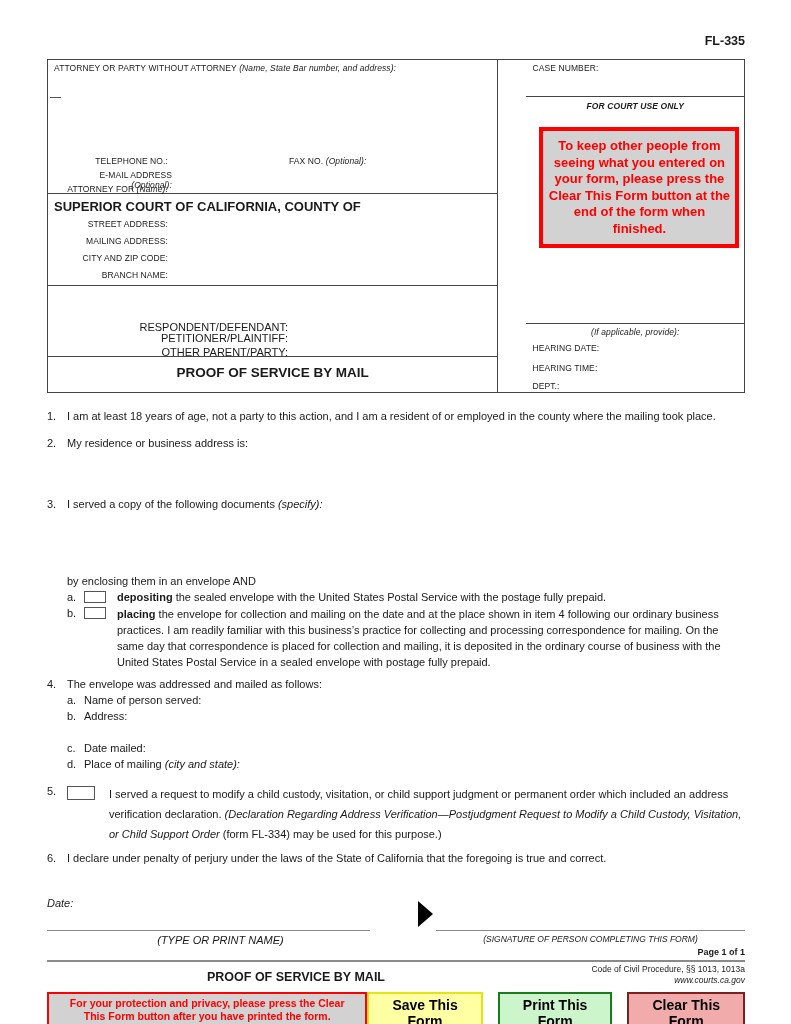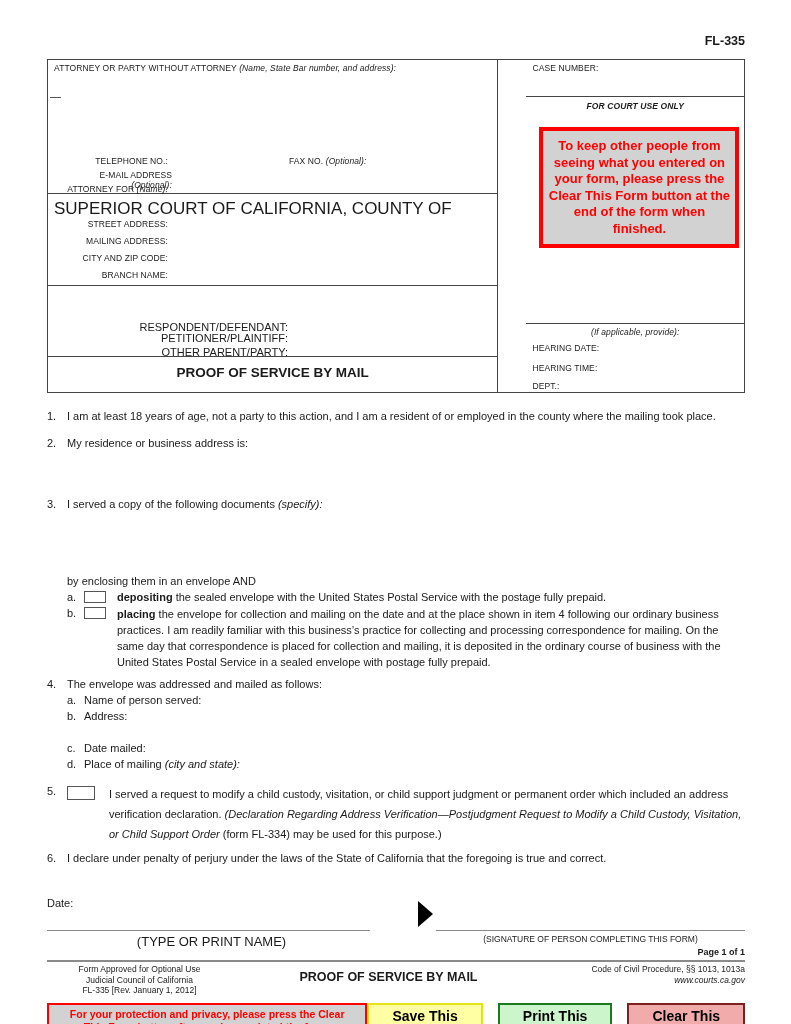--- a/index.html
+++ b/index.html
@@ -28,47 +28,47 @@
   .sec-hearing{height:68px;}
   .tiny{font-size:8.5px;letter-spacing:0.1px;}
   .tiny i{font-style:italic;}
   .lbl-right{position:absolute;left:0;width:108px;text-align:right;margin-left:12px;}
   .attorney-top{padding:3px 4px 0 6px;}
   .dash{position:absolute;left:2px;top:30px;font-size:11px;}
   .courtuse-hdr{text-align:center;font-weight:bold;font-style:italic;padding-top:4px;}
   .privacy-box{position:absolute;left:13px;top:30px;width:200px;border:4px solid var(--accent-red);
     background:var(--box-gray);padding:7px 4px;text-align:center;}
   .privacy-box .txt{color:var(--accent-red);font-weight:bold;font-size:13px;line-height:16.5px;}
-  .court-name{font-weight:normal;font-size:17px;padding:5px 0 0 6px;}
+  .court-name{font-weight:bold;font-size:13px;padding:5px 0 0 6px;}
   .party-row{position:absolute;left:0;width:240px;text-align:right;font-size:11px;}
   .title-cell{text-align:center;font-weight:bold;font-size:13.5px;line-height:32px;}
   .casenum-lbl{padding:3px 0 0 6px;}
   .if-applicable{position:absolute;top:3px;left:0;width:100%;text-align:center;font-style:italic;}
   .hearing-lbl{position:absolute;left:6px;}
   
   .body-text{font-size:11px;line-height:15px;}
   .notice{margin-top:13px;font-weight:bold;}
   .item{display:flex;}
   .inum{flex:0 0 20px;}
   .itext{flex:1;}
   .sub{display:flex;}
   .snum{flex:0 0 17px;}
   .cbx{flex:0 0 22px;height:12px;border:1px solid #555;margin:1px 11px 0 0;background:#fff;}
   .cbx5{flex:0 0 28px;height:14px;border:1px solid #555;margin:2px 14px 0 0;background:#fff;}
   .b-wrap{line-height:16px;}
   .i5text{line-height:20px;}
   
   .tail{position:absolute;left:47px;top:897px;width:698px;font-size:11px;}
-  .sig-zone{position:relative;height:50px;}
+  .sig-zone{position:relative;height:50px;font-style:italic;}
   .date-lbl{position:absolute;left:0;top:0;}
   .sig-line-left{position:absolute;left:0;top:33px;width:323px;border-top:1px solid var(--line-gray);}
   .sig-line-right{position:absolute;left:389px;top:33px;right:0;border-top:1px solid var(--line-gray);}
   .sig-arrow{position:absolute;left:371px;top:4px;width:0;height:0;
     border-left:15px solid #000;border-top:13px solid transparent;border-bottom:13px solid transparent;}
-  .cap-left{position:absolute;left:3px;top:37px;width:323px;text-align:center;font-size:13px;}
+  .cap-left{position:absolute;left:12px;top:37px;width:323px;text-align:center;font-size:11px;}
   .cap-right{position:absolute;left:389px;top:37px;right:0;text-align:center;font-size:8.5px;}
   .page-info{text-align:right;font-weight:bold;font-size:9px;margin-top:0px;}
   .foot-rule{border-top:2px solid var(--line-gray);margin-top:3px;}
   .foot{display:flex;margin-top:2px;}
   .foot-left{width:185px;text-align:center;font-size:8.5px;line-height:10.5px;}
   .foot-center{flex:1;text-align:center;font-weight:bold;font-size:12.5px;padding-top:6px;}
   .foot-right{width:200px;text-align:right;font-size:8.5px;line-height:10.5px;}
   .foot-right .web{font-style:italic;}
   .bottom-row{display:flex;align-items:flex-start;margin-top:7px;}
   .privacy-footer{width:346px;border:2px solid var(--accent-red);background:var(--box-gray);
@@ -233,25 +233,20 @@
       <div class="sig-line-left"></div>
       <div class="sig-line-right"></div>
       <div class="cap-left">(TYPE OR PRINT NAME)</div>
       <div class="cap-right">(SIGNATURE OF PERSON COMPLETING THIS FORM)</div>
     </div>
 
     <div class="page-info">Page 1 of 1</div>
     <div class="foot-rule"></div>
 
     <div class="foot">
-      <div class="foot-left">
-        <div>Form Approved for Optional Use</div>
-        <div>Judicial Council of California</div>
-        <div>FL-335 [Rev. January 1, 2012]</div>
-      </div>
       <div class="foot-center">PROOF OF SERVICE BY MAIL</div>
       <div class="foot-right">
         <div>Code of Civil Procedure, §§ 1013, 1013a</div>
         <div class="web">www.courts.ca.gov</div>
       </div>
     </div>
 
     <div class="bottom-row">
       <div class="privacy-footer">For your protection and privacy, please press the Clear This Form button after you have printed the form.</div>
       <div class="btns">

